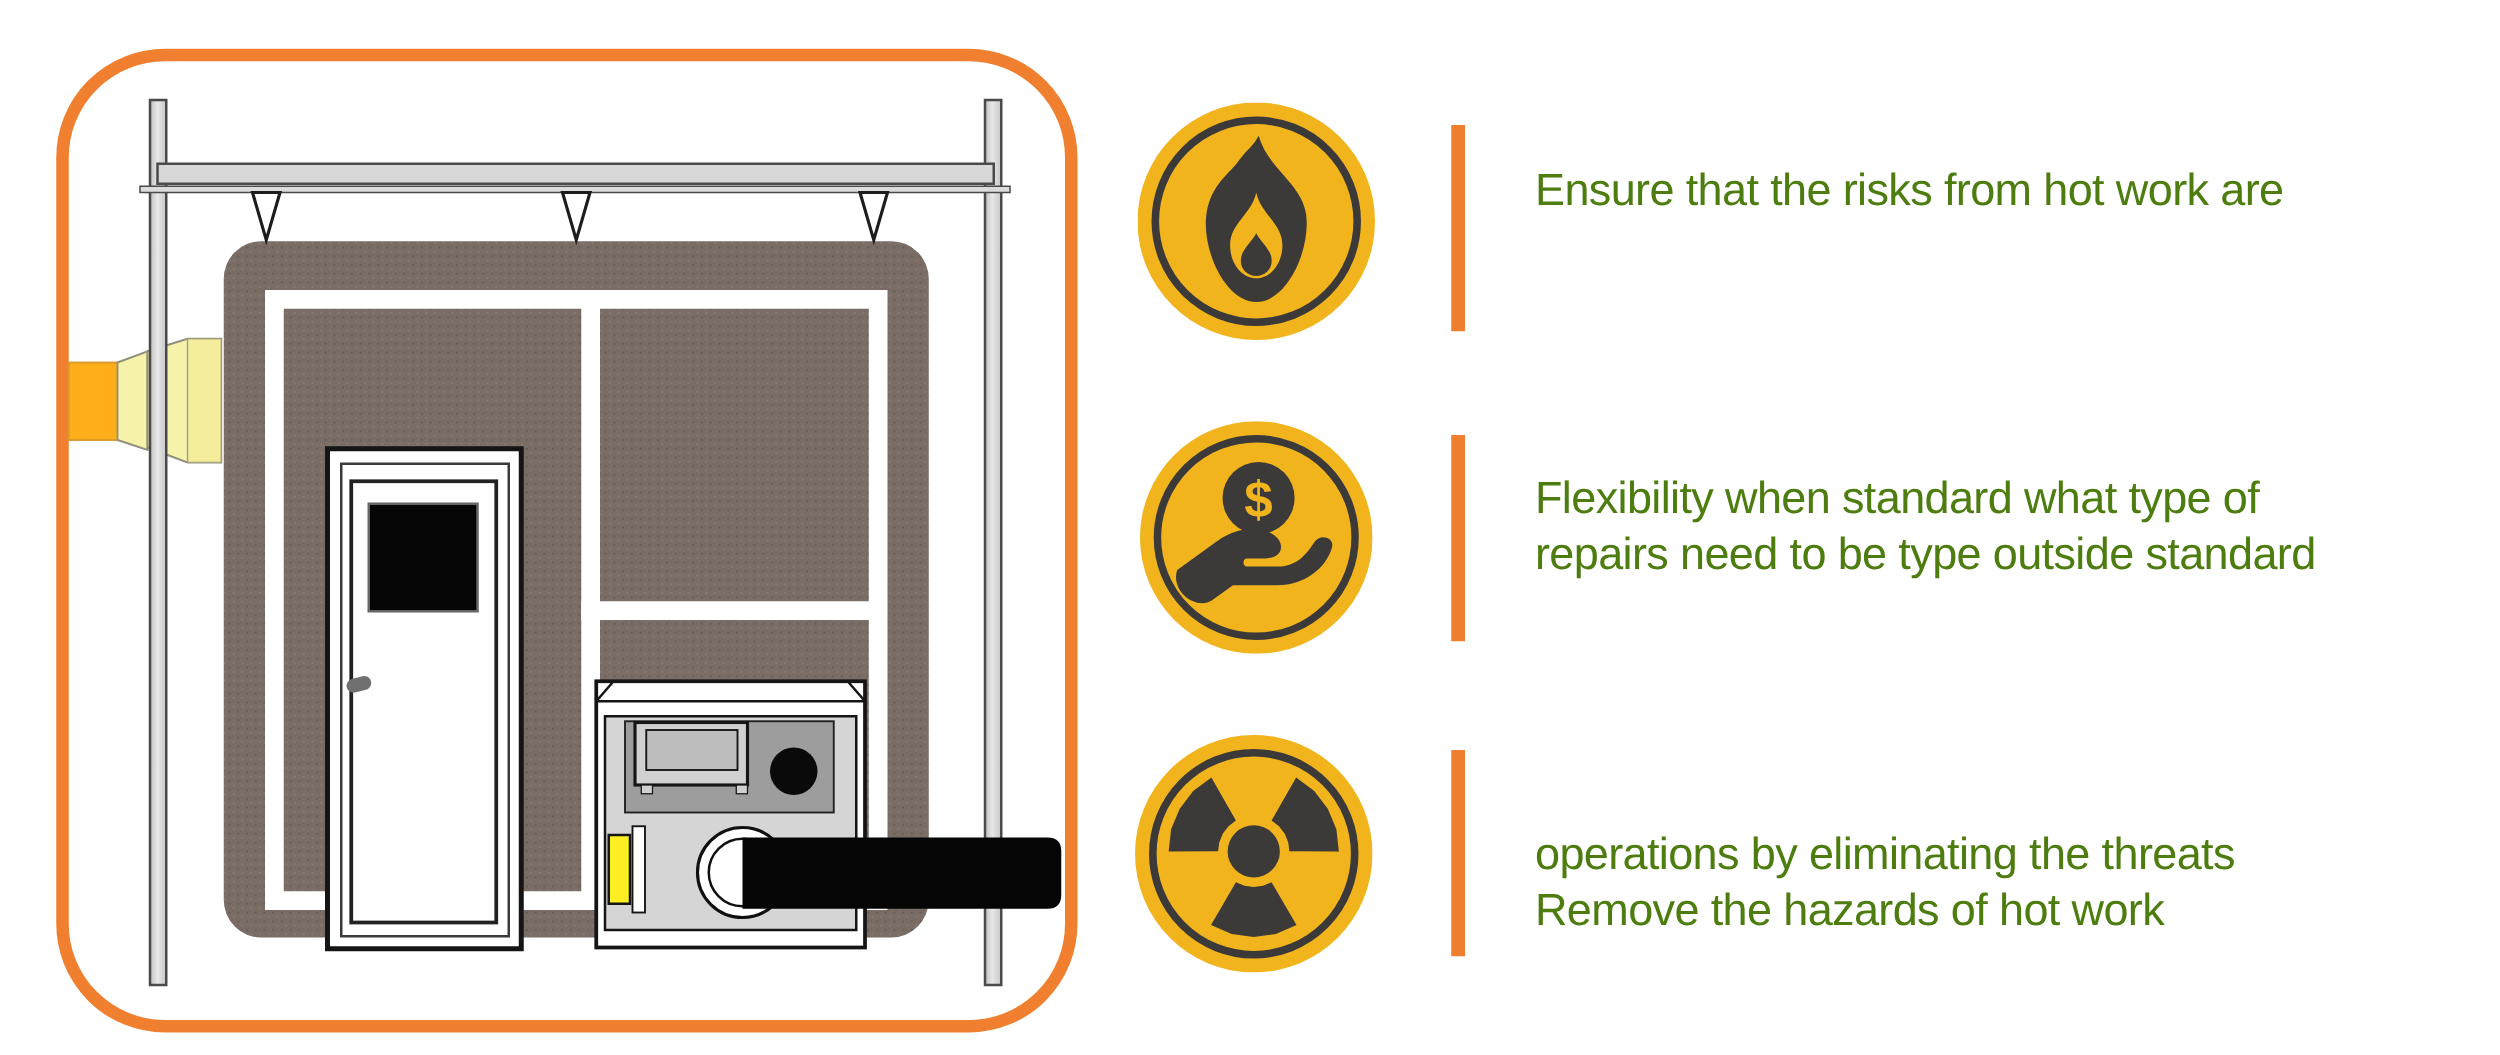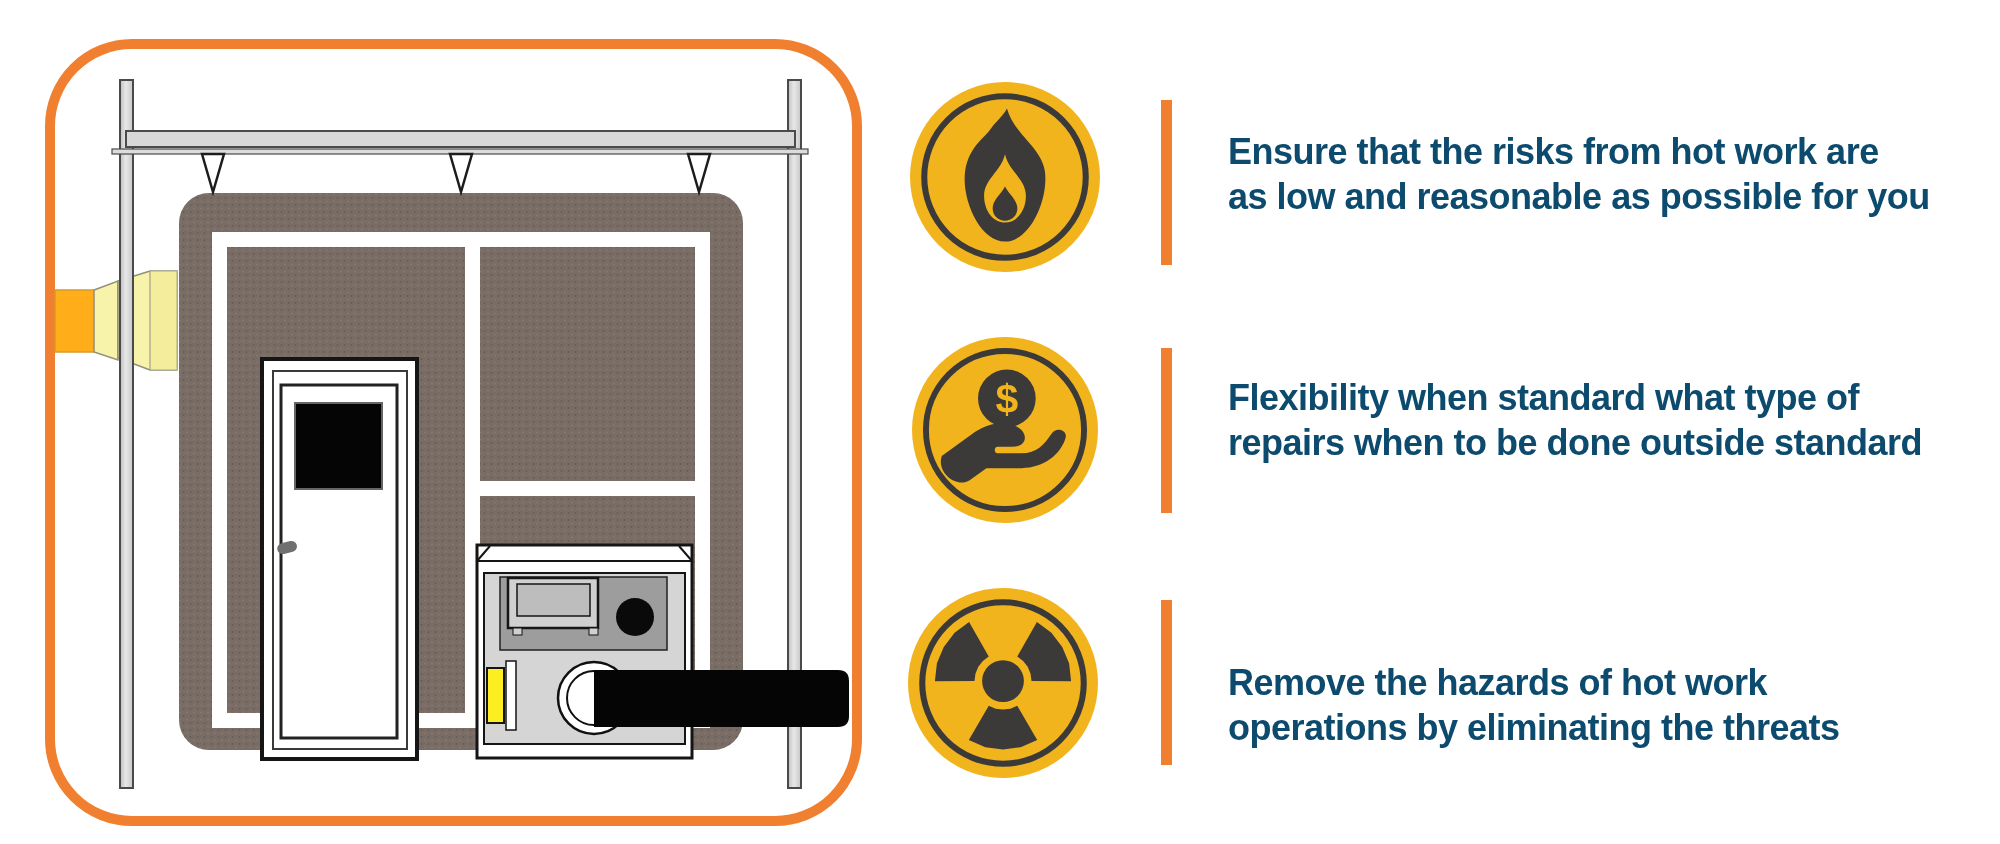--- a/index.html
+++ b/index.html
@@ -13,21 +13,21 @@
   .row-2{top:334px;}
   .row-3{top:588px;}
   .badge{position:absolute;left:0;top:0;width:190px;height:190px;}
   .badge svg{width:100%;height:100%;display:block;}
   .vbar{position:absolute;left:251px;width:11px;height:165px;background:#F0802F;}
   .row-1 .vbar{top:18px;}
   .row-2 .vbar{top:14px;}
   .row-3 .vbar{top:12px;}
   .feature-text{
     position:absolute;left:318px;width:740px;
-    color:#0c4a6e;font-size:36px;font-weight:bold;line-height:45px;
+    color:#4d7c0f;font-size:36px;font-weight:normal;line-height:45px;
     letter-spacing:-0.5px;
   }
   .row-1 .feature-text{top:47px;}
   .row-2 .feature-text{top:41px;}
   .row-3 .feature-text{top:72px;}
   .row-2 .badge{top:3px;left:2px;width:186px;height:186px;}
   .row-3 .badge{left:-2px;}
 </style>
 </head>
 <body>
@@ -114,58 +114,57 @@
         <path fill="#3B3A39" fill-rule="evenodd" d="
           M51 14 C55 28 69 34 71 47 C73 62 63 84 50 84 C37 84 27 62 29 47
           C31 34 39 30 43 24 C46 20 49 18 51 14 Z
           M50 38 C52 47 61 51 61 60 C61 68 56 74 50 74 C44 74 39 68 39 60 C39 51 48 47 50 38 Z
           M50 55 C52 59 56.5 62 56.5 66.5 C56.5 70.5 53.5 73 50 73 C46.5 73 43.5 70.5 43.5 66.5 C43.5 62 48 59 50 55 Z"></path>
       </svg>
     </div>
     <div class="vbar"></div>
     <div class="feature-text">
       <div>Ensure that the risks from hot work are</div>
-      <div>as low and reasonable as possible for you</div>
     </div>
   </div>
 
   <div class="feature-row row-2">
     <div class="badge">
       <svg viewBox="0 0 100 100">
         <circle cx="50" cy="50" r="50" fill="#F2B41D"></circle>
         <circle cx="50" cy="50" r="42.5" fill="none" stroke="#3B3A39" stroke-width="3.2"></circle>
         <circle cx="51" cy="33" r="15.5" fill="#3B3A39"></circle>
         <text x="51" y="41" text-anchor="middle" font-family="Liberation Sans, sans-serif" font-size="22" font-weight="bold" fill="#F2B41D">$</text>
         <path fill="#3B3A39" d="
           M16 64 L34 51 C41 46 50 45 56 48 C63 51.5 62 59 54 59 L46 59
           C44 59 44 62.5 46 62.5 L59 62.5 C67 62.5 71 58 75 52
           C77.5 48 84 50 82.5 54.5 C80 63 71 70.5 59 70.5 L40 70.5 L31 77
           C24 81.5 13 73 16 64 Z"></path>
       </svg>
     </div>
     <div class="vbar"></div>
     <div class="feature-text">
       <div>Flexibility when standard what type of</div>
-      <div>repairs when to be done outside standard</div>
+      <div>repairs need to be type outside standard</div>
     </div>
   </div>
 
   <div class="feature-row row-3">
     <div class="badge">
       <svg viewBox="0 0 100 100">
         <circle cx="50" cy="50" r="50" fill="#F2B41D"></circle>
         <circle cx="50" cy="50" r="42.5" fill="none" stroke="#3B3A39" stroke-width="3.2"></circle>
         <circle cx="50" cy="49" r="11" fill="#3B3A39"></circle>
         <g fill="#3B3A39">
           <polygon id="rad-wedge" points="68,80 59.3,83.8 50,85 40.7,83.8 32,80 42.5,62 46.1,63.5 50,64 53.9,63.5 57.5,62"></polygon>
           <use href="#rad-wedge" transform="rotate(120 50 49)"></use>
           <use href="#rad-wedge" transform="rotate(240 50 49)"></use>
         </g>
       </svg>
     </div>
     <div class="vbar"></div>
     <div class="feature-text">
+      <div>operations by eliminating the threats</div>
       <div>Remove the hazards of hot work</div>
-      <div>operations by eliminating the threats</div>
     </div>
   </div>
 
 </div>
 
 </body></html>

